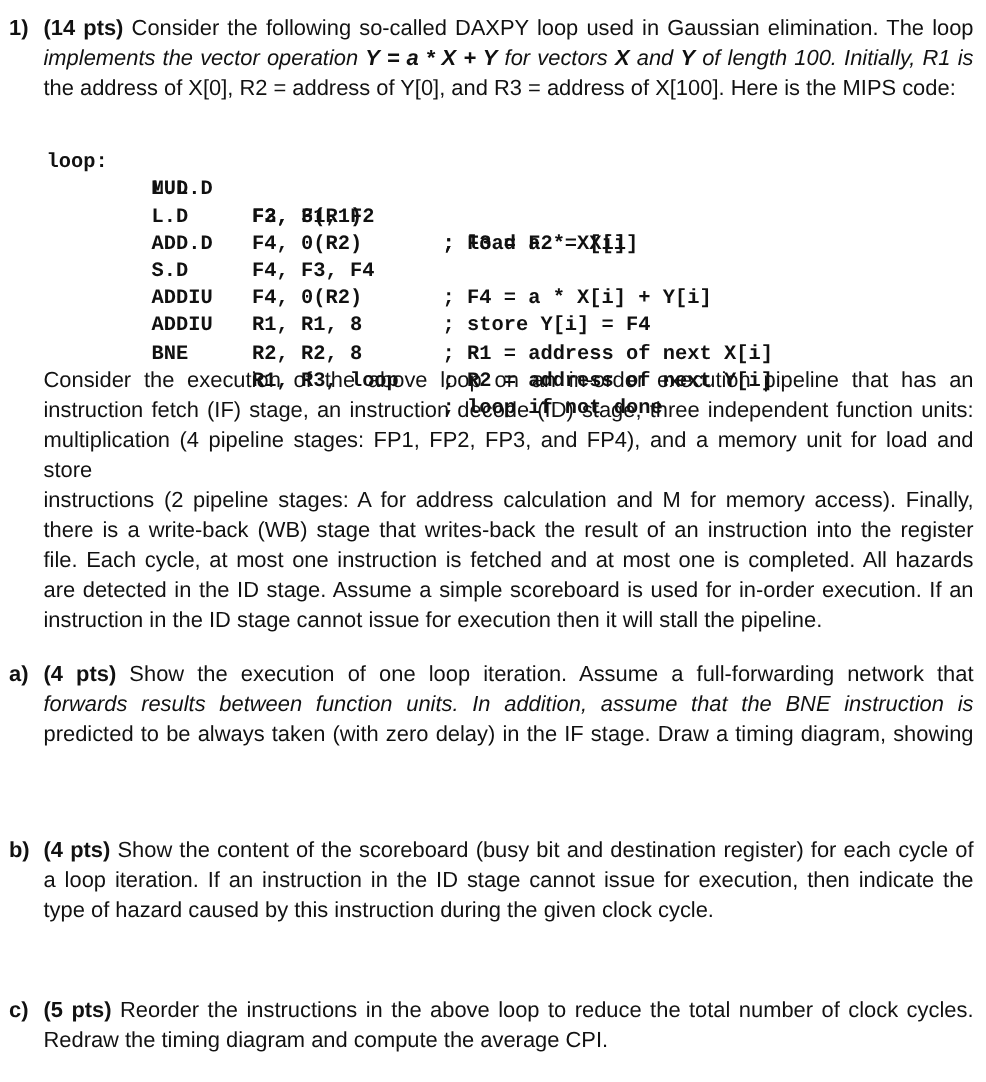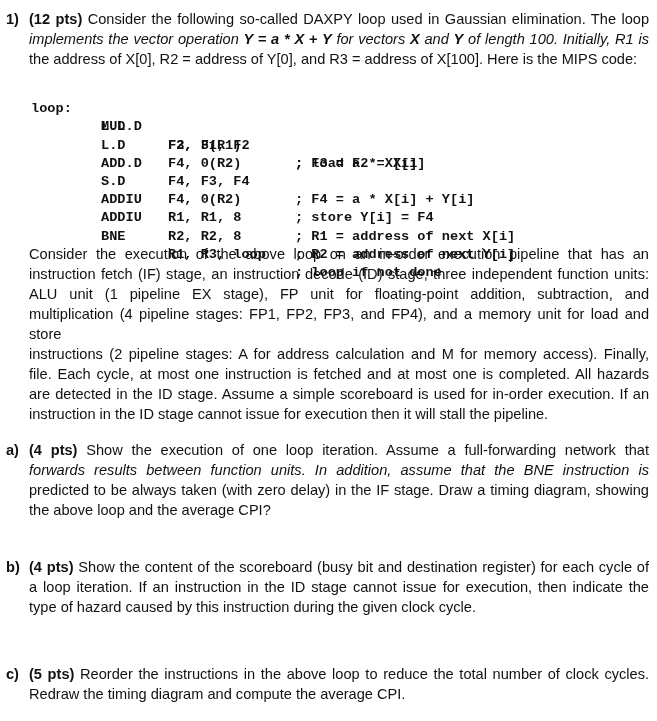--- a/index.html
+++ b/index.html
@@ -65,21 +65,21 @@
     .justify-line {
       display: block;
     }
   </style>
 </head>
 <body>
 
 <div class="q" style="top:9px;">
   <span class="num">1)</span>
   <div class="text">
-    <span class="justify-line" style="text-align:justify;text-align-last:justify;"><b>(12 pts)</b> <span>Consider the following so-called DAXPY loop used in Gaussian elimination. The loop</span></span>
+    <span class="justify-line" style="text-align:justify;text-align-last:justify;"><b>(14 pts)</b> <span>Consider the following so-called DAXPY loop used in Gaussian elimination. The loop</span></span>
     <span class="justify-line" style="text-align:justify;text-align-last:justify;font-style:italic;"><span>implements the vector operation </span><b>Y = a * X + Y</b><span> for vectors </span><b>X</b><span> and </span><b>Y</b><span> of length 100. Initially, R1 is</span></span>
     <span class="justify-line">the address of X[0], R2 = address of Y[0], and R3 = address of X[100]. Here is the MIPS code:</span>
   </div>
 </div>
 
 <div class="code">
   <div class="code-row">
     <span class="code-label">loop:</span>
     <span class="code-op">L.D</span>
     <span class="code-args">F2, 3(R1)</span>
@@ -117,35 +117,34 @@
   <div class="code-row">
     <span class="code-op">BNE</span>
     <span class="code-args">R1, R3, loop</span>
     <span class="code-cmt">; loop if not done</span>
   </div>
 </div>
 
 <div class="para" style="top:244px;">
   <span class="justify-line" style="text-align:justify;text-align-last:justify;">Consider the execution of the above loop on an in-order execution pipeline that has an</span>
   <span class="justify-line" style="text-align:justify;text-align-last:justify;">instruction fetch (IF) stage, an instruction decode (ID) stage, three independent function units:</span>
-  <span class="justify-line" style="text-align:justify;text-align-last:justify;">ALU unit (1 pipeline EX stage), FP unit for floating-point addition, subtraction, and</span>
   <span class="justify-line" style="text-align:justify;text-align-last:justify;">multiplication (4 pipeline stages: FP1, FP2, FP3, and FP4), and a memory unit for load and store</span>
   <span class="justify-line" style="text-align:justify;text-align-last:justify;">instructions (2 pipeline stages: A for address calculation and M for memory access). Finally,</span>
+  <span class="justify-line" style="text-align:justify;text-align-last:justify;">there is a write-back (WB) stage that writes-back the result of an instruction into the register</span>
   <span class="justify-line" style="text-align:justify;text-align-last:justify;">file. Each cycle, at most one instruction is fetched and at most one is completed. All hazards</span>
   <span class="justify-line" style="text-align:justify;text-align-last:justify;">are detected in the ID stage. Assume a simple scoreboard is used for in-order execution. If an</span>
   <span class="justify-line">instruction in the ID stage cannot issue for execution then it will stall the pipeline.</span>
 </div>
 
 <div class="q" style="top:440px;">
   <span class="num">a)</span>
   <div class="text">
     <span class="justify-line" style="text-align:justify;text-align-last:justify;"><b>(4 pts)</b><span> Show the execution of one loop iteration. Assume a full-forwarding network that</span></span>
     <span class="justify-line" style="text-align:justify;text-align-last:justify;font-style:italic;">forwards results between function units. In addition, assume that the BNE instruction is</span>
     <span class="justify-line" style="text-align:justify;text-align-last:justify;">predicted to be always taken (with zero delay) in the IF stage. Draw a timing diagram, showing</span>
-    <span class="justify-line">the above loop and the average CPI?</span>
   </div>
 </div>
 
 <div class="q" style="top:557px;">
   <span class="num">b)</span>
   <div class="text">
     <span class="justify-line" style="text-align:justify;text-align-last:justify;"><b>(4 pts)</b><span> Show the content of the scoreboard (busy bit and destination register) for each cycle of</span></span>
     <span class="justify-line" style="text-align:justify;text-align-last:justify;">a loop iteration. If an instruction in the ID stage cannot issue for execution, then indicate the</span>
     <span class="justify-line">type of hazard caused by this instruction during the given clock cycle.</span>
   </div>

